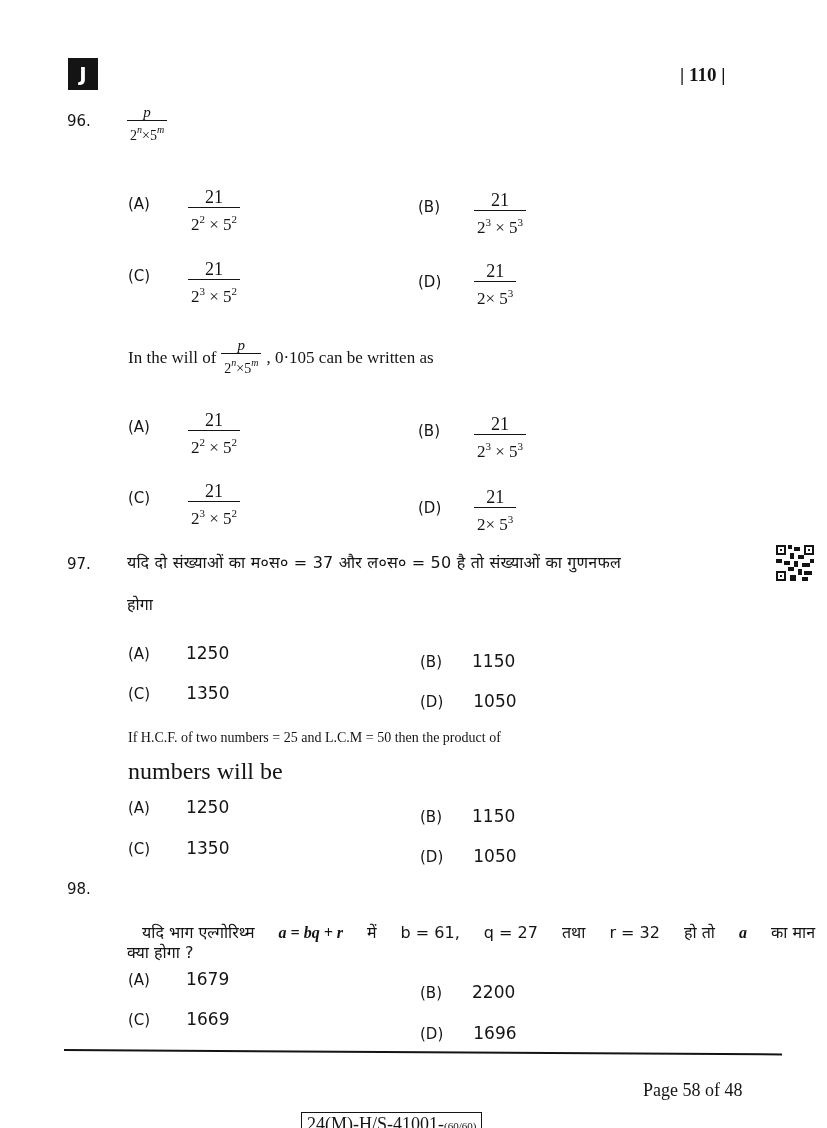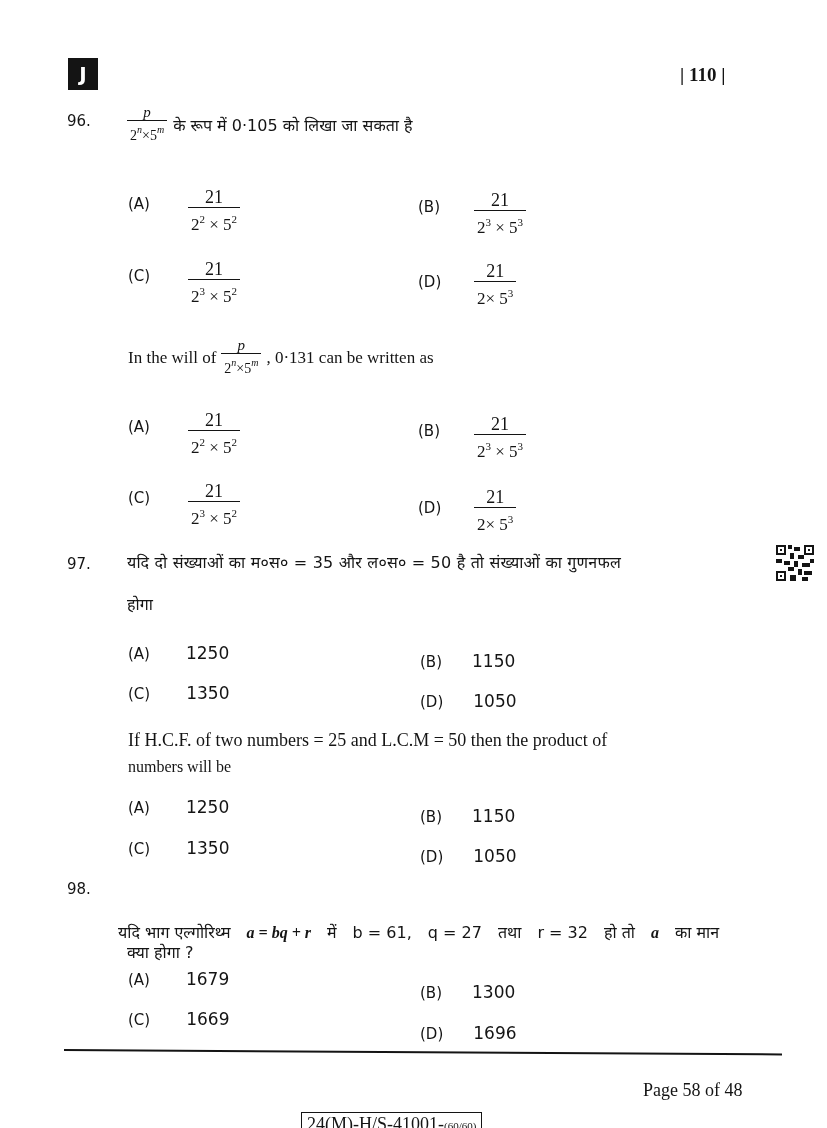--- a/index.html
+++ b/index.html
@@ -37,21 +37,20 @@
 <div class="abs set-badge">J</div>
 <div class="abs pageno">| 110 |</div>
 
 <div class="abs qnum" style="left:67px;top:112px;">96.</div>
 <div class="abs" style="left:127px;top:104px;display:flex;align-items:center;gap:6px;">
   <span class="frac small">
     <span class="num">p</span>
     <span class="bar"></span>
     <span class="den"><span>2</span><sup>n</sup><span>×</span><span>5</span><sup>m</sup></span>
   </span>
-  <span class="hi">के रूप में 0·105 को लिखा जा सकता है</span>
 </div>
 
 <div class="abs" style="left:128px;top:187px;">
   <span class="opt-label" style="position:absolute;left:0;top:8px;">(A)</span>
   <span class="frac" style="position:absolute;left:60px;top:0;">
       <span class="num">21</span>
       <span class="bar"></span>
       <span class="den" style="white-space:nowrap"><span>2</span><sup>2</sup> × <span>5</span><sup>2</sup></span>
     </span>
 </div>
@@ -80,21 +79,21 @@
     </span>
 </div>
 
 <div class="abs" style="left:128px;top:337px;display:flex;align-items:center;gap:5px;">
   <span class="en">In the will of</span>
   <span class="frac small">
     <span class="num">p</span>
     <span class="bar"></span>
     <span class="den"><span>2</span><sup>n</sup><span>×</span><span>5</span><sup>m</sup></span>
   </span>
-  <span class="en">, 0·131 can be written as</span>
+  <span class="en">, 0·105 can be written as</span>
 </div>
 
 <div class="abs" style="left:128px;top:410px;">
   <span class="opt-label" style="position:absolute;left:0;top:8px;">(A)</span>
   <span class="frac" style="position:absolute;left:60px;top:0;">
       <span class="num">21</span>
       <span class="bar"></span>
       <span class="den" style="white-space:nowrap"><span>2</span><sup>2</sup> × <span>5</span><sup>2</sup></span>
     </span>
 </div>
@@ -117,21 +116,21 @@
 <div class="abs" style="left:418px;top:487px;">
   <span class="opt-label" style="position:absolute;left:0;top:12px;">(D)</span>
   <span class="frac" style="position:absolute;left:56px;top:0;">
       <span class="num">21</span>
       <span class="bar"></span>
       <span class="den" style="white-space:nowrap"><span>2</span>× <span>5</span><sup>3</sup></span>
     </span>
 </div>
 
 <div class="abs qnum" style="left:67px;top:555px;">97.</div>
-<div class="abs hi" style="left:127px;top:551px;width:645px;white-space:nowrap;letter-spacing:0.2px;">यदि दो संख्याओं का म०स० = 35 और ल०स० = 50 है तो संख्याओं का गुणनफल</div>
+<div class="abs hi" style="left:127px;top:551px;width:645px;white-space:nowrap;letter-spacing:0.2px;">यदि दो संख्याओं का म०स० = 37 और ल०स० = 50 है तो संख्याओं का गुणनफल</div>
 <div class="abs hi" style="left:127px;top:593px;">होगा</div>
 
 <svg class="abs qr" viewBox="0 0 19 18">
   <rect x="0" y="0" width="5" height="5" fill="#141414"></rect>
     <rect x="1" y="1" width="3" height="3" fill="#fff"></rect>
     <rect x="2" y="2" width="1" height="1" fill="#141414"></rect>
   <rect x="14" y="0" width="5" height="5" fill="#141414"></rect>
     <rect x="15" y="1" width="3" height="3" fill="#fff"></rect>
     <rect x="16" y="2" width="1" height="1" fill="#141414"></rect>
   <rect x="0" y="13" width="5" height="5" fill="#141414"></rect>
@@ -151,43 +150,43 @@
     <rect x="7" y="15" width="3" height="3" fill="#141414"></rect>
   <rect x="13" y="16" width="3" height="2" fill="#141414"></rect>
     <rect x="17" y="7" width="2" height="2" fill="#141414"></rect>
 </svg>
 
 <div class="abs" style="left:128px;top:643px;"><span class="opt-label">(A)</span><span class="opt-val" style="margin-left:36px;">1250</span></div>
 <div class="abs" style="left:420px;top:651px;"><span class="opt-label">(B)</span><span class="opt-val" style="margin-left:30px;">1150</span></div>
 <div class="abs" style="left:128px;top:683px;"><span class="opt-label">(C)</span><span class="opt-val" style="margin-left:36px;">1350</span></div>
 <div class="abs" style="left:420px;top:691px;"><span class="opt-label">(D)</span><span class="opt-val" style="margin-left:30px;">1050</span></div>
 
-<div class="abs en" style="left:128px;top:730px;font-size:18px;white-space:nowrap;">If H.C.F. of two numbers = 25 and L.C.M = 50 then the product of</div>
-<div class="abs en" style="left:128px;top:758px;font-size:16px;">numbers will be</div>
+<div class="abs en" style="left:128px;top:730px;font-size:14px;white-space:nowrap;">If H.C.F. of two numbers = 25 and L.C.M = 50 then the product of</div>
+<div class="abs en" style="left:128px;top:758px;font-size:24px;">numbers will be</div>
 
 <div class="abs" style="left:128px;top:797px;"><span class="opt-label">(A)</span><span class="opt-val" style="margin-left:36px;">1250</span></div>
 <div class="abs" style="left:420px;top:806px;"><span class="opt-label">(B)</span><span class="opt-val" style="margin-left:30px;">1150</span></div>
 <div class="abs" style="left:128px;top:838px;"><span class="opt-label">(C)</span><span class="opt-val" style="margin-left:36px;">1350</span></div>
 <div class="abs" style="left:420px;top:846px;"><span class="opt-label">(D)</span><span class="opt-val" style="margin-left:30px;">1050</span></div>
 
 <div class="abs qnum" style="left:67px;top:880px;">98.</div>
-<div class="abs hi" style="left:118px;top:879px;white-space:nowrap;display:flex;gap:16px;align-items:baseline;">
+<div class="abs hi" style="left:142px;top:879px;white-space:nowrap;display:flex;gap:24px;align-items:baseline;">
   <span>यदि भाग एल्गोरिथ्म</span>
   <i class="v">a = bq + r</i>
   <span>में</span>
   <span>b = 61,</span>
   <span>q = 27</span>
   <span>तथा</span>
   <span>r = 32</span>
   <span>हो तो</span>
   <i class="v">a</i>
   <span>का मान</span>
 </div>
 <div class="abs hi" style="left:127px;top:921px;margin-top:20px;">क्या होगा ?</div>
 
 <div class="abs" style="left:128px;top:969px;"><span class="opt-label">(A)</span><span class="opt-val" style="margin-left:36px;">1679</span></div>
-<div class="abs" style="left:420px;top:982px;"><span class="opt-label">(B)</span><span class="opt-val" style="margin-left:30px;">1300</span></div>
+<div class="abs" style="left:420px;top:982px;"><span class="opt-label">(B)</span><span class="opt-val" style="margin-left:30px;">2200</span></div>
 <div class="abs" style="left:128px;top:1009px;"><span class="opt-label">(C)</span><span class="opt-val" style="margin-left:36px;">1669</span></div>
 <div class="abs" style="left:420px;top:1023px;"><span class="opt-label">(D)</span><span class="opt-val" style="margin-left:30px;">1696</span></div>
 
 <div class="abs rule"></div>
 <div class="abs code-box"><span>24(M)-H/S-41001-</span><span class="sm">(60/60)</span></div>
 <div class="abs pgfoot">Page 58 of 48</div>
 
 </body></html>

